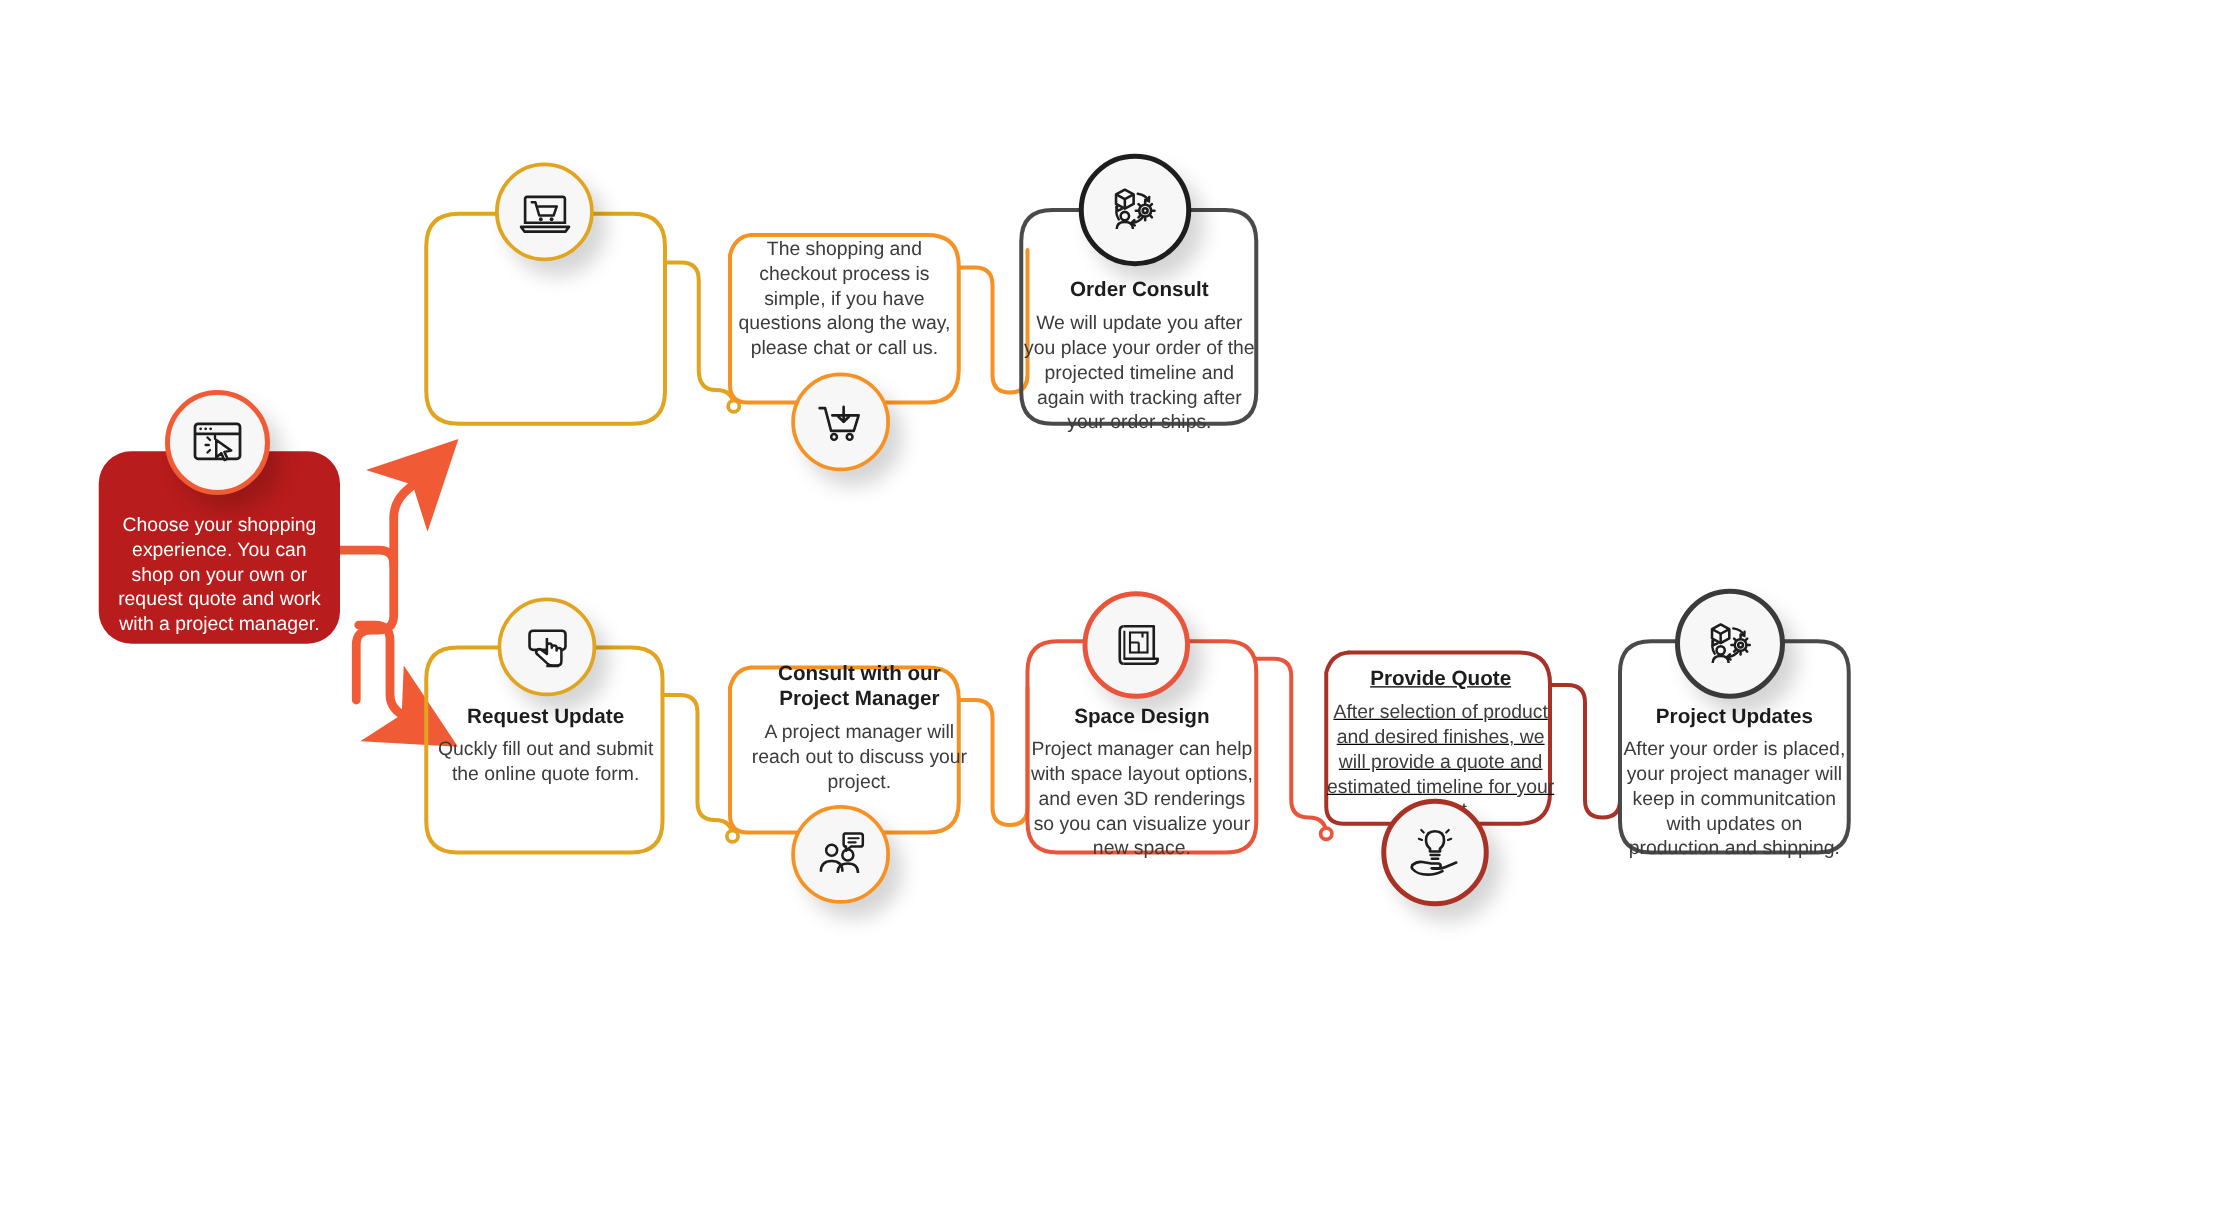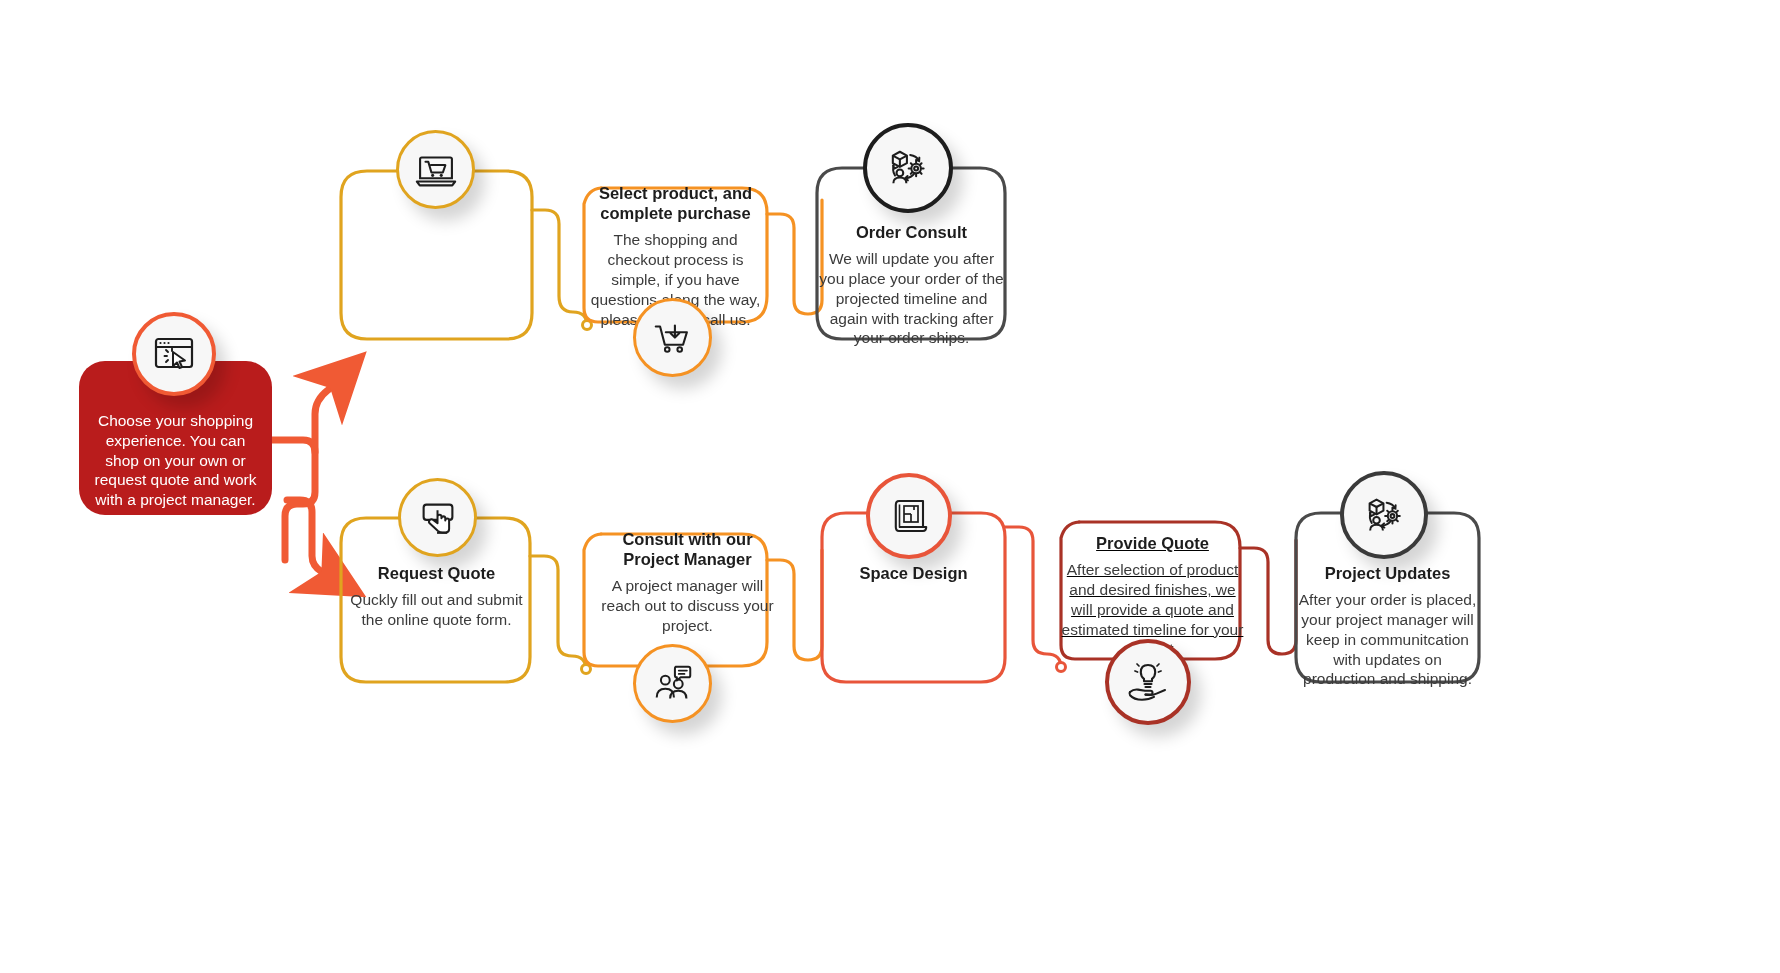--- a/index.html
+++ b/index.html
@@ -170,21 +170,20 @@
   <div class="bubble" style="left:633px; top:298px; width:79px; height:79px; border:3.5px solid #f59223;">
     <svg width="46" height="46" viewBox="0 0 48 48">
       <path d="M6,12 h4.5 l5,19 h19 l4,-13 h-22" fill="none" stroke="#1d1d1d" stroke-width="2.2" stroke-linecap="round" stroke-linejoin="round"></path>
       <circle cx="18" cy="36" r="2.4" fill="none" stroke="#1d1d1d" stroke-width="2.1"></circle>
       <circle cx="31" cy="36" r="2.4" fill="none" stroke="#1d1d1d" stroke-width="2.1"></circle>
       <line x1="26" y1="11" x2="26" y2="23" stroke="#1d1d1d" stroke-width="2.2" stroke-linecap="round"></line>
       <path d="M21.5,19 L26,23.5 L30.5,19" fill="none" stroke="#1d1d1d" stroke-width="2.2" stroke-linecap="round" stroke-linejoin="round"></path>
     </svg>
   </div>
   <div class="card" style="left:584px; top:183px; width:183px;">
-    <div class="title">Select product, and complete purchase</div>
     <div class="body">The shopping and checkout process is simple, if you have questions along the way, please chat or call us.</div>
   </div>
 
   <div class="bubble" style="left:863px; top:123px; width:90px; height:90px; border:4px solid #1d1d1d;">
     <svg width="52" height="52" viewBox="0 0 48 48">
       <g stroke="#1d1d1d" stroke-width="1.9" fill="none" stroke-linejoin="round">
         <path d="M10,12.5 L16.5,9 L23,12.5 L23,19.5 L16.5,23 L10,19.5 Z"></path>
         <path d="M10,12.5 L16.5,16 L23,12.5"></path>
         <path d="M16.5,16 L16.5,23"></path>
       </g>
@@ -214,21 +213,21 @@
   <div class="bubble" style="left:398px; top:478px; width:79px; height:79px; border:3.5px solid #e0a41f;">
     <svg width="46" height="46" viewBox="0 0 48 48">
       <rect x="9" y="10" width="30" height="16" rx="3" fill="none" stroke="#1d1d1d" stroke-width="2.2"></rect>
       <path d="M23.5,16 v13.5 l-4.5,-3.5 q-2.5,-1.6 -4,0.6 q-1.2,1.8 0.8,3.4 L24,37.5
                q2,1.6 4.6,1.6 h3.4 q3.6,0 3.6,-3.6 v-9 q0,-2 -2,-2 q-2,0 -2,2
                v-2.2 q0,-2 -2,-2 q-2,0 -2,2 v-1.6 q0,-2 -2,-2 q-2.1,0 -2.1,2" fill="#fff" stroke="#1d1d1d" stroke-width="2.1" stroke-linejoin="round"></path>
       <path d="M23,39.5 h10.5" stroke="#1d1d1d" stroke-width="2.1"></path>
     </svg>
   </div>
   <div class="card" style="left:341px; top:563px; width:191px;">
-    <div class="title">Request Quote</div>
+    <div class="title">Request Update</div>
     <div class="body">Quckly fill out and submit the online quote form.</div>
   </div>
 
   <div class="bubble" style="left:633px; top:644px; width:79px; height:79px; border:3.5px solid #f59223;">
     <svg width="46" height="46" viewBox="0 0 48 48">
       <circle cx="16" cy="20" r="4.6" fill="none" stroke="#1d1d1d" stroke-width="2.1"></circle>
       <path d="M7,38 q0,-9 9,-9 q9,0 9,9" fill="none" stroke="#1d1d1d" stroke-width="2.1"></path>
       <circle cx="29.5" cy="24" r="4.6" fill="none" stroke="#1d1d1d" stroke-width="2.1"></circle>
       <path d="M21,39 q0,-8 8.5,-8 q8.5,0 8.5,8" fill="none" stroke="#1d1d1d" stroke-width="2.1"></path>
       <path d="M27,6 h13 a2,2 0 0 1 2,2 v7 a2,2 0 0 1 -2,2 h-8 l-4,3.4 v-3.4
@@ -251,20 +250,21 @@
         <rect x="19" y="14" width="14" height="16"></rect>
         <line x1="19" y1="22" x2="26" y2="22"></line>
         <line x1="26" y1="22" x2="26" y2="30"></line>
         <line x1="29" y1="14" x2="29" y2="18"></line>
       </g>
       <line x1="14.5" y1="12.5" x2="14.5" y2="35.5" stroke="#1d1d1d" stroke-width="1.6"></line>
     </svg>
   </div>
   <div class="card" style="left:822px; top:563px; width:183px;">
     <div class="title">Space Design</div>
+    <div class="body">Project manager can help with space layout options, and even 3D renderings so you can visualize your new space.</div>
   </div>
 
   <div class="bubble" style="left:1105px; top:639px; width:86px; height:86px; border:4px solid #a93226;">
     <svg width="48" height="48" viewBox="0 0 48 48">
       <path d="M24,7 q-7.2,0 -7.2,7.2 q0,4.2 3.2,6.6 v2.4 h8 v-2.4
                q3.2,-2.4 3.2,-6.6 Q31.2,7 24,7 Z" fill="none" stroke="#1d1d1d" stroke-width="2.1" stroke-linejoin="round"></path>
       <line x1="20.5" y1="26" x2="27.5" y2="26" stroke="#1d1d1d" stroke-width="2.1" stroke-linecap="round"></line>
       <line x1="21.5" y1="29" x2="26.5" y2="29" stroke="#1d1d1d" stroke-width="2.1" stroke-linecap="round"></line>
       <g stroke="#1d1d1d" stroke-width="1.7" stroke-linecap="round">
         <line x1="11" y1="13" x2="13.6" y2="14"></line>

